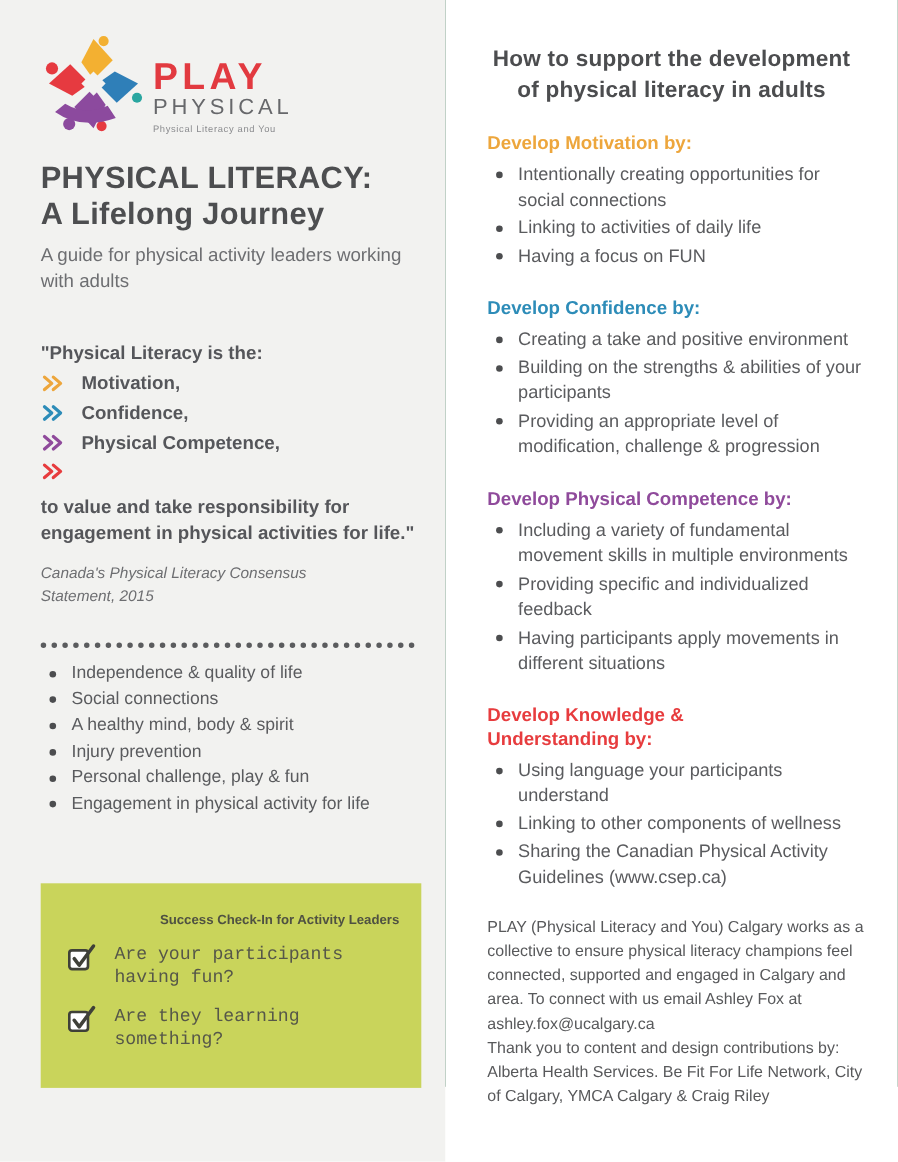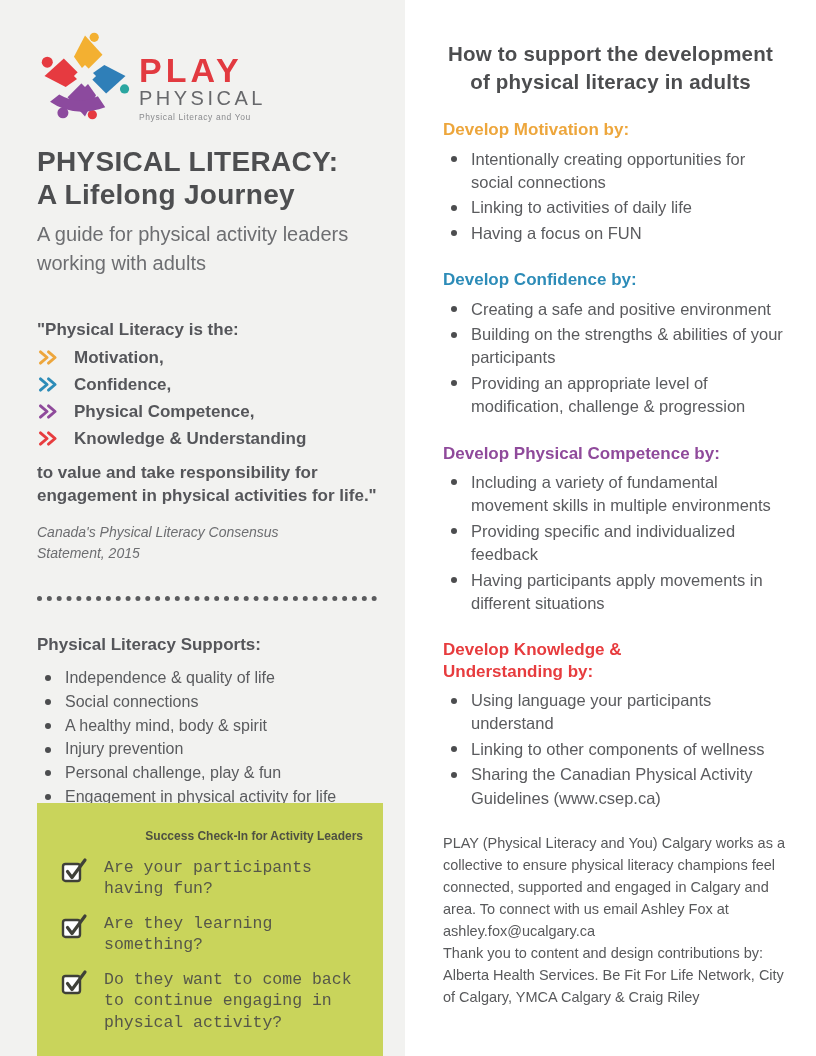--- a/index.html
+++ b/index.html
@@ -22,21 +22,21 @@
   }
   .logo { display: flex; align-items: center; }
   .logo-icon { width: 96px; height: 92px; flex: 0 0 auto; }
   .logo-text { margin-left: 6px; padding-top: 22px; }
   .logo-play { font-size: 34px; font-weight: bold; color: #e23a40; letter-spacing: 4px; line-height: 1; }
   .logo-calgary { font-size: 20px; color: #67686b; letter-spacing: 3.5px; line-height: 1.15; }
   .logo-tagline { font-size: 8.5px; color: #8a8b8e; letter-spacing: 0.6px; margin-top: 2px; }
 
   .page-title { margin-top: 24px; font-size: 28px; font-weight: bold; color: #4d4e50; line-height: 1.17; letter-spacing: 0.3px; }
   .page-title span { display: block; }
-  .page-subtitle { margin-top: 8px; font-size: 20px; color: #6d6e71; line-height: 1.45; max-width: 330px; }
+  .page-subtitle { margin-top: 8px; font-size: 17px; color: #6d6e71; line-height: 1.45; max-width: 330px; }
 
   .quote-block { margin-top: 42px; }
   .quote-intro { font-size: 17px; font-weight: bold; color: #55565a; }
   .chev-list { list-style: none; margin-top: 8px; }
   .chev-list li { display: flex; align-items: center; gap: 15px; margin: 7px 0; font-size: 17px; font-weight: bold; color: #55565a; }
   .chev { display: inline-flex; }
   .chev svg { width: 22px; height: 17px; display: block; }
   .quote-outro { margin-top: 12px; font-size: 17px; font-weight: bold; color: #55565a; line-height: 1.4; max-width: 350px; }
   .quote-citation { margin-top: 14px; font-size: 14px; font-style: italic; color: #6d6e71; line-height: 1.5; max-width: 280px; }
 
@@ -139,30 +139,28 @@
           </span>
           <span>Physical Competence,</span>
         </li>
         <li>
           <span class="chev" style="color: rgb(231, 60, 62);">
             <svg viewBox="0 0 22 18" fill="none" stroke="currentColor" stroke-width="3.1" stroke-linecap="round" stroke-linejoin="round">
                 <path d="M3 3 L10 9 L3 15"></path>
                 <path d="M11.5 3 L18.5 9 L11.5 15"></path>
               </svg>
           </span>
-          <span>Knowledge &amp; Understanding</span>
         </li>
       </ul>
       <div class="quote-outro">to value and take responsibility for engagement in physical activities for life."</div>
       <div class="quote-citation">Canada's Physical Literacy Consensus Statement, 2015</div>
     </div>
 
     <div class="dotted-divider"></div>
 
-    <h3 class="supports-heading">Physical Literacy Supports:</h3>
     <ul class="plain-list">
       <li>Independence &amp; quality of life</li>
       <li>Social connections</li>
       <li>A healthy mind, body &amp; spirit</li>
       <li>Injury prevention</li>
       <li>Personal challenge, play &amp; fun</li>
       <li>Engagement in physical activity for life</li>
     </ul>
 
     <div class="checkin-box">
@@ -179,29 +177,20 @@
         </li>
         <li>
           <span class="checkbox-icon">
             <svg viewBox="0 0 28 27">
                 <rect x="2" y="7" width="17" height="17" rx="2.5" fill="#ffffff" stroke="#3f4038" stroke-width="2.4"></rect>
                 <path d="M6.5 14.5 L11 20.5 L24 3" fill="none" stroke="#3f4038" stroke-width="3.2" stroke-linecap="round" stroke-linejoin="round"></path>
               </svg>
           </span>
           <span>Are they learning something?</span>
         </li>
-        <li>
-          <span class="checkbox-icon">
-            <svg viewBox="0 0 28 27">
-                <rect x="2" y="7" width="17" height="17" rx="2.5" fill="#ffffff" stroke="#3f4038" stroke-width="2.4"></rect>
-                <path d="M6.5 14.5 L11 20.5 L24 3" fill="none" stroke="#3f4038" stroke-width="3.2" stroke-linecap="round" stroke-linejoin="round"></path>
-              </svg>
-          </span>
-          <span>Do they want to come back to continue engaging in physical activity?</span>
-        </li>
       </ul>
 
     </div>
 
   </aside>
 
   <main class="right-panel">
 
     <h2 class="right-heading">How to support the development of physical literacy in adults</h2>
 
@@ -210,21 +199,21 @@
       <ul class="plain-list">
         <li>Intentionally creating opportunities for social connections</li>
         <li>Linking to activities of daily life</li>
         <li>Having a focus on FUN</li>
       </ul>
     </section>
 
     <section class="section">
       <h3 class="section-heading" style="color: rgb(45, 140, 184);">Develop Confidence by:</h3>
       <ul class="plain-list">
-        <li>Creating a safe and positive environment</li>
+        <li>Creating a take and positive environment</li>
         <li>Building on the strengths &amp; abilities of your participants</li>
         <li>Providing an appropriate level of modification, challenge &amp; progression</li>
       </ul>
     </section>
 
     <section class="section">
       <h3 class="section-heading" style="color: rgb(143, 74, 155);">Develop Physical Competence by:</h3>
       <ul class="plain-list">
         <li>Including a variety of fundamental movement skills in multiple environments</li>
         <li>Providing specific and individualized feedback</li>

